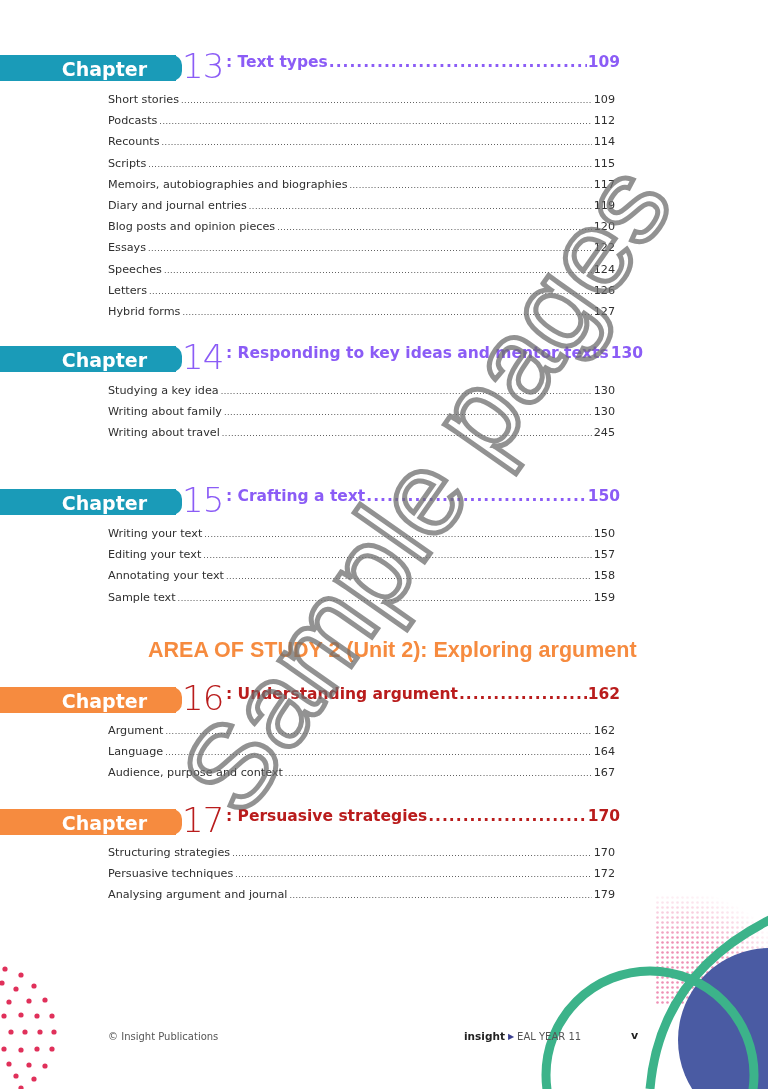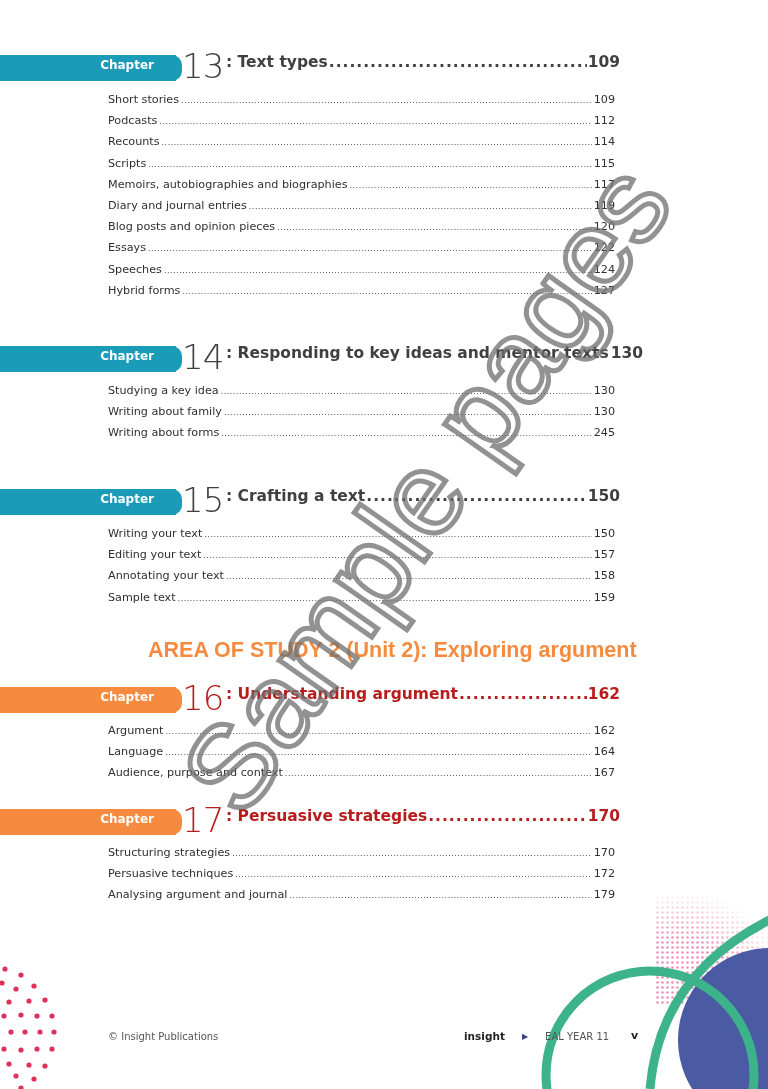--- a/index.html
+++ b/index.html
@@ -9,23 +9,23 @@
     font-family: "Liberation Sans", sans-serif;
     color: #2b2b2b;
   }
   .chapter-head {
     position: absolute; left: 0; height: 32px; width: 620px;
   }
   .chapter-band {
     position: absolute; left: 0; top: 5px; height: 26px; width: 176px;
   }
   .chapter-band .label {
-    position: absolute; right: 22px; top: 3px;
+    position: absolute; right: 29px; top: 3px;
     font-family: "DejaVu Sans", sans-serif; font-weight: bold;
-    font-size: 12px; color: #ffffff; letter-spacing: 0px;
+    font-size: 19px; color: #ffffff; letter-spacing: 0px;
   }
   .chapter-band::after {
     content: ""; position: absolute; right: -6px; top: 0;
     width: 10px; height: 26px; border-radius: 0 13px 13px 0 / 0 13px 13px 0;
   }
   .chapter-num {
     position: absolute; left: 182px; top: -3px;
     font-family: "DejaVu Sans", sans-serif; font-weight: 200;
     font-size: 34px; line-height: 38px; letter-spacing: -1px;
   }
@@ -38,21 +38,21 @@
   .chapter-title-row .dots {
     flex: 1; overflow: hidden; white-space: nowrap; margin: 0 1px;
     letter-spacing: 1px;
   }
   .chapter-title-row .dots::before {
     content: "................................................................................................................................";
   }
   .chapter-title-row .page { white-space: nowrap; }
 
   .teal .chapter-band, .teal .chapter-band::after { background: #1a9bb8; }
-  .teal .chapter-num, .teal .chapter-title-row { color: #404040; }
+  .teal .chapter-num, .teal .chapter-title-row { color: #8b5cf6; }
   .orange .chapter-band, .orange .chapter-band::after { background: #f68b3f; }
   .orange .chapter-num, .orange .chapter-title-row { color: #b91c1c; }
 
   .entries {
     position: absolute; left: 108px; width: 507px; text-align: center;
   }
   .entry {
     display: flex; align-items: baseline; height: 21.2px;
     font-family: "DejaVu Sans", sans-serif; font-size: 11.2px; color: #2f2f2f;
   }
@@ -81,21 +81,21 @@
     margin-left: -40px;
   }
 
   .footer-copy {
     position: absolute; left: 108px; top: 1031px;
     font-family: "DejaVu Sans", sans-serif; font-size: 10px; color: #555;
   }
   .footer-brand {
     position: absolute; left: 464px; top: 1030px;
     font-family: "DejaVu Sans", sans-serif; font-size: 10.5px; color: #222;
-    display: flex; align-items: center; gap: 17px;
+    display: flex; align-items: center; gap: 3px;
   }
   .footer-brand .brand { font-weight: bold; }
   .footer-brand .arrow { color: #3b3f8f; font-size: 8px; }
   .footer-brand .series { color: #555; font-size: 10px; text-align: center; }
   .footer-page {
     position: absolute; left: 631px; top: 1029px;
     font-family: "DejaVu Sans", sans-serif; font-weight: bold; font-size: 11px; color: #222;
   }
   .deco { position: absolute; pointer-events: none; }
 </style>
@@ -153,20 +153,25 @@
       <span class="name">Essays</span>
       <span class="dots"></span>
       <span class="page">122</span>
     </div>
   <div class="entry">
       <span class="name">Speeches</span>
       <span class="dots"></span>
       <span class="page">124</span>
     </div>
   <div class="entry">
+      <span class="name">Letters</span>
+      <span class="dots"></span>
+      <span class="page">126</span>
+    </div>
+  <div class="entry">
       <span class="name">Hybrid forms</span>
       <span class="dots"></span>
       <span class="page">127</span>
     </div>
 </div>
 
 <div class="chapter-head teal" style="top:341px">
   <div class="chapter-band">
     <span class="label">Chapter</span>
   </div>
@@ -182,21 +187,21 @@
       <span class="name">Studying a key idea</span>
       <span class="dots"></span>
       <span class="page">130</span>
     </div>
   <div class="entry">
       <span class="name">Writing about family</span>
       <span class="dots"></span>
       <span class="page">130</span>
     </div>
   <div class="entry">
-      <span class="name">Writing about forms</span>
+      <span class="name">Writing about travel</span>
       <span class="dots"></span>
       <span class="page">245</span>
     </div>
 </div>
 
 <div class="chapter-head teal" style="top:484px">
   <div class="chapter-band">
     <span class="label">Chapter</span>
   </div>
   <span class="chapter-num">15</span>

